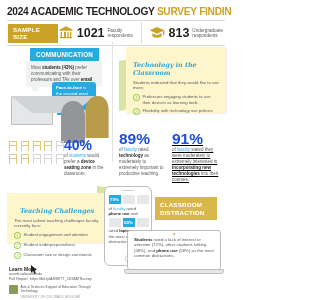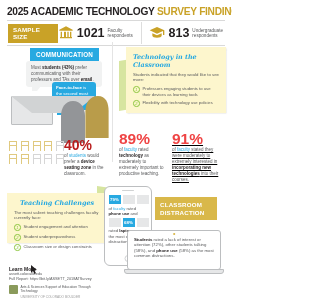--- a/index.html
+++ b/index.html
@@ -86,21 +86,21 @@
     position: absolute; left: 126px; top: 47px; width: 100px; height: 66px;
     background: #fdf6cd; box-shadow: 0.5px 0.5px 1.5px rgba(0,0,0,.18);
   }
   .sticky-tech-fold {
     position: absolute; left: 119px; top: 60px; width: 12px; height: 50px;
     background: #d7e5a0; transform: skewY(-10deg);
   }
   .sticky-title {
     font-family: "DejaVu Serif", serif; font-style: italic;
     color: #27a9e1; font-size: 6.4px; font-weight: bold;
-    padding: 6px 0 3px 7px;
+    padding: 14px 0 3px 7px;
   }
   .sticky-sub { font-size: 4.3px; line-height: 5.4px; color: #58595b; padding: 0 7px; }
   .num-item { display: flex; gap: 3px; padding: 3.5px 7px 0 7px; }
   .num-circ {
     flex: 0 0 auto; width: 6.5px; height: 6.5px; border-radius: 50%;
     border: 0.6px solid #8dc63f; color: #8dc63f; font-size: 4px;
     display: flex; align-items: center; justify-content: center;
     font-style: italic;
   }
   .num-txt { font-size: 4.2px; line-height: 5.2px; color: #58595b; }
@@ -113,22 +113,22 @@
   .head-gold { left: 84px; top: 96px; }
 
   
   .chairs {
     position: absolute; left: 8px; top: 140px; width: 58px;
     display: grid; grid-template-columns: repeat(5, 1fr); gap: 1px;
   }
   .chair { width: 10px; height: 12px; }
 
   .stat40 { position: absolute; left: 64px; top: 138px; width: 42px; }
-  .big-num { font-size: 14px; font-weight: bold; color: #b91c1c; line-height: 14px; }
-  .big-num-blue { font-size: 15.5px; font-weight: bold; color: #ef4444; line-height: 15px; }
+  .big-num { font-size: 14px; font-weight: bold; color: #1d4ed8; line-height: 14px; }
+  .big-num-blue { font-size: 15.5px; font-weight: bold; color: #1d4ed8; line-height: 15px; }
 
   .stat89 { position: absolute; left: 119px; top: 131px; width: 48px; }
   .stat91 { position: absolute; left: 172px; top: 131px; width: 52px; text-decoration: underline; }
 
   
   .sticky-teach {
     position: absolute; left: 7px; top: 193px; width: 100px; height: 50px;
     background: #fdf6cd; box-shadow: 0.5px 0.5px 1.5px rgba(0,0,0,.18);
   }
   .sticky-teach-fold {
@@ -201,21 +201,21 @@
   .cu-logo { font-size: 3.2px; color: #9b9b9b; margin-top: 2px; }
   .cursor-ic { position: absolute; left: 31px; top: 265px; }
 </style>
 </head>
 <body>
 
 <div class="page">
 
   <div class="header">
     <div class="title">
-      <span class="t-dark">2025 ACADEMIC TECHNOLOGY</span>
+      <span class="t-dark">2024 ACADEMIC TECHNOLOGY</span>
       <span class="t-gold">SURVEY FINDINGS</span>
     </div>
 
     <div class="samplebar">
       <div class="sample-tag">SAMPLE SIZE</div>
 
       <div style="flex:1"></div>
 
       <div class="stat-group" style="margin-right:8px;">
         <svg class="stat-ico" viewBox="0 0 24 24">

